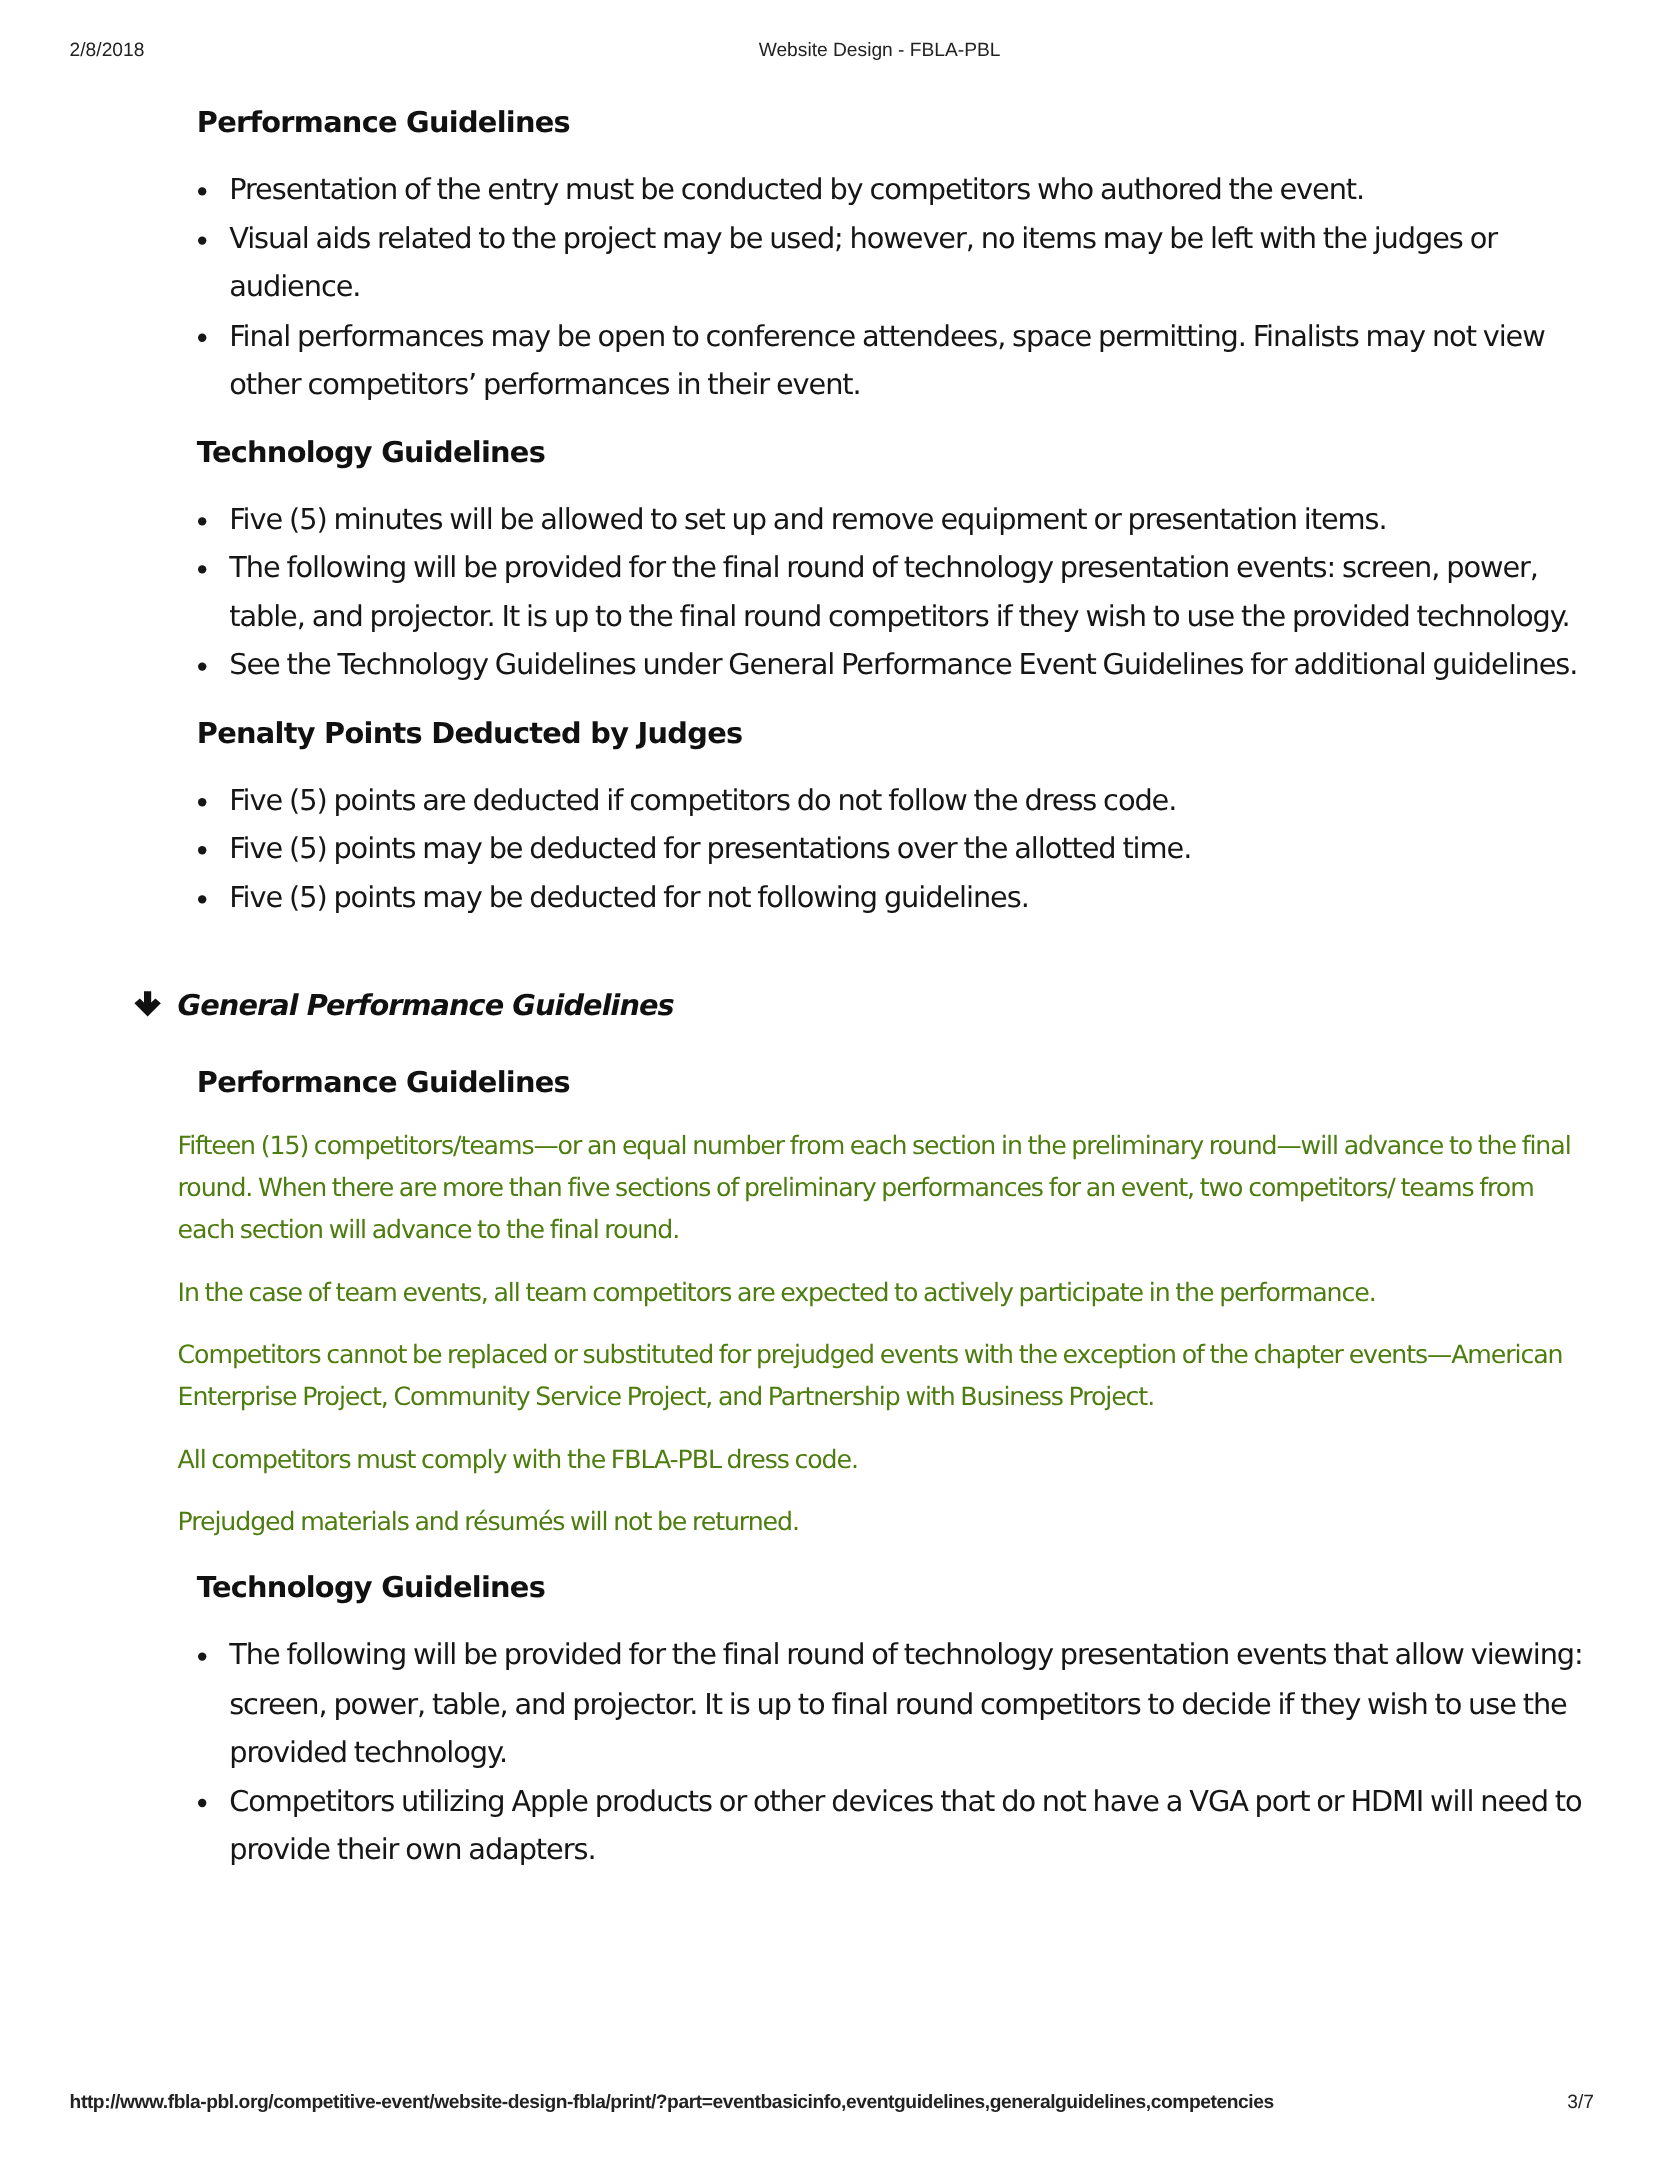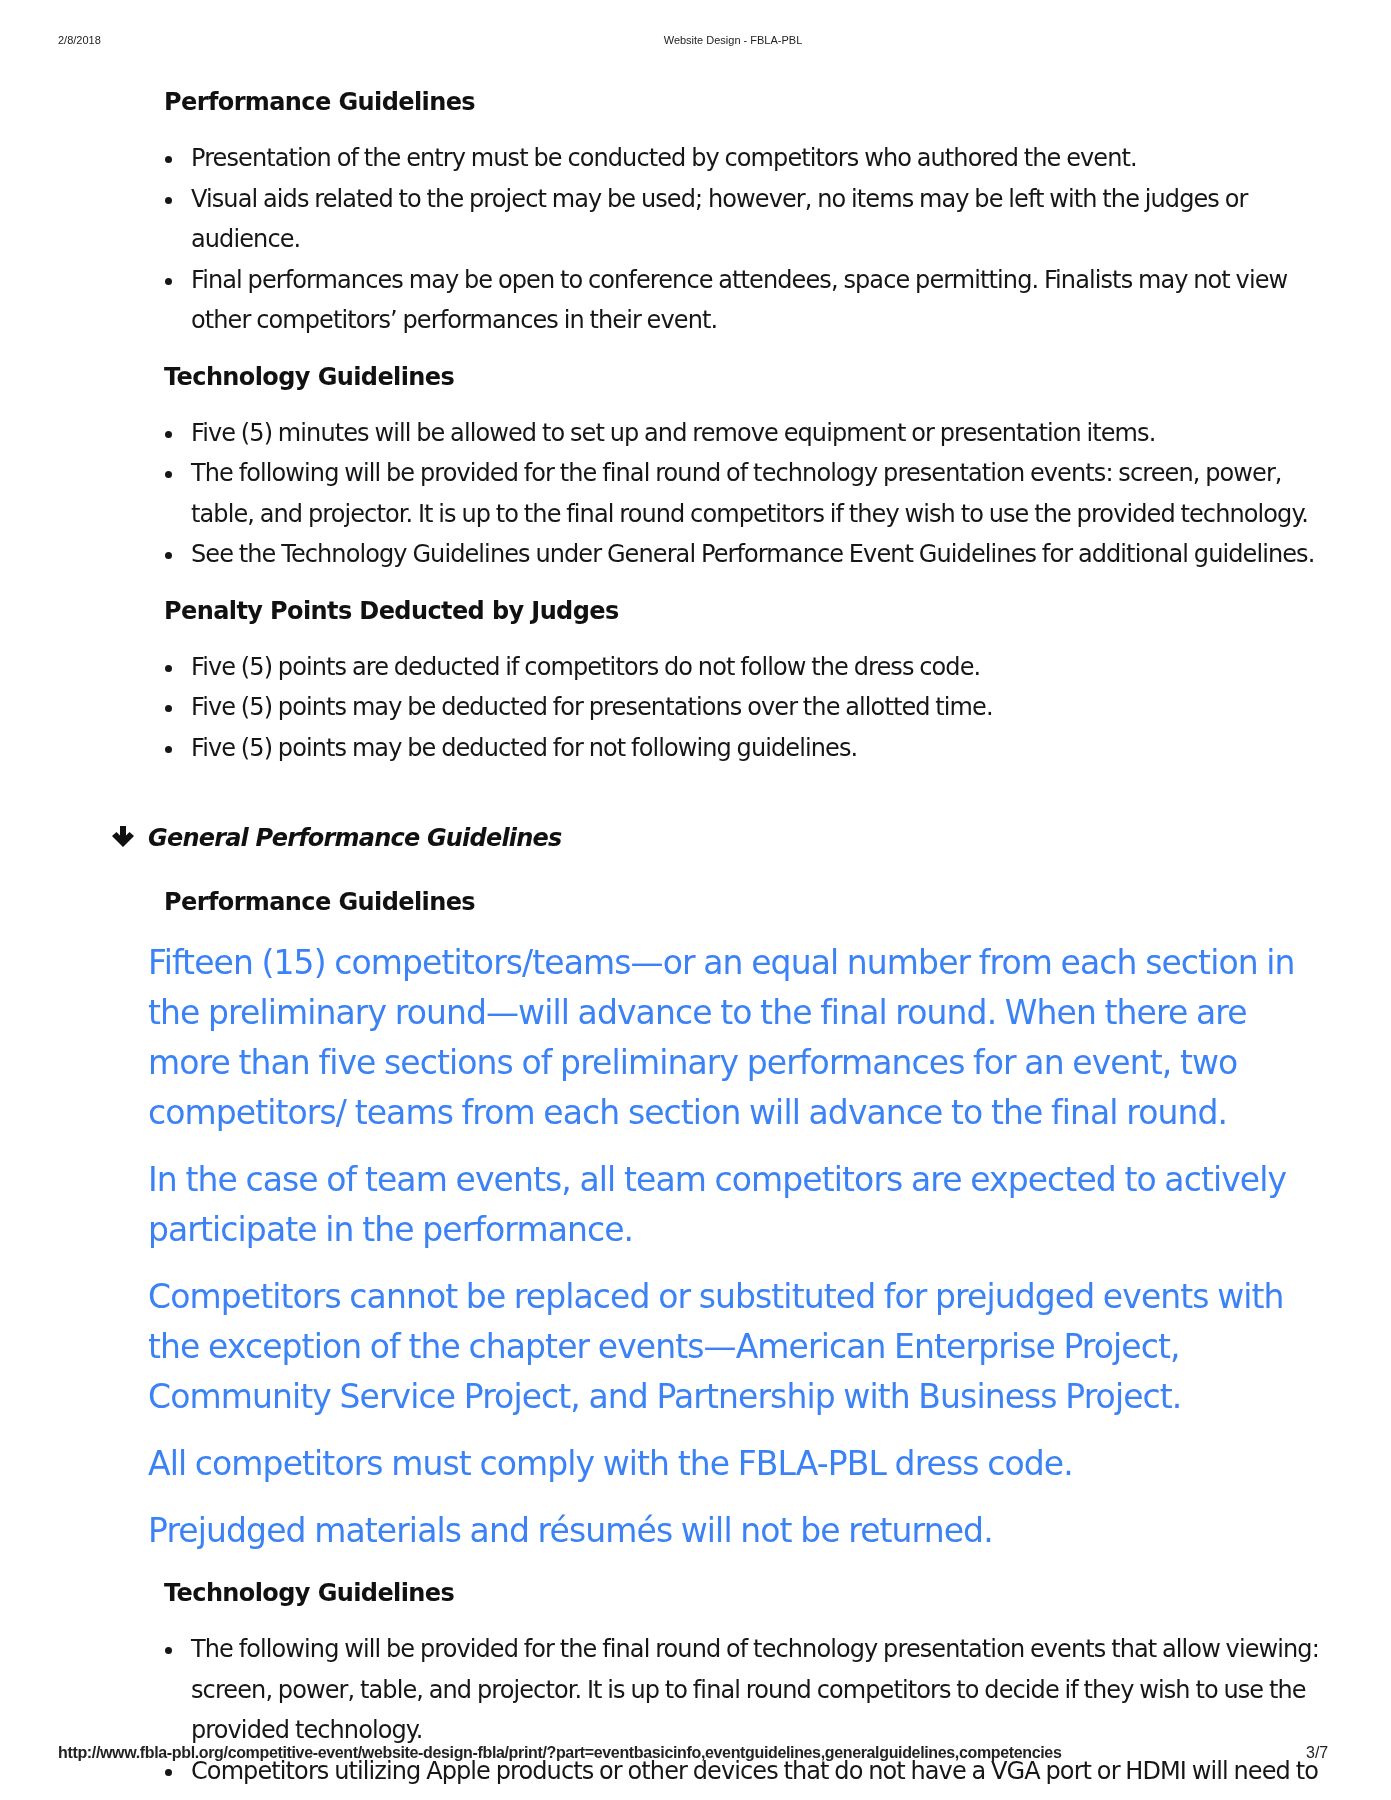--- a/index.html
+++ b/index.html
@@ -3,21 +3,21 @@
 <meta charset="utf-8">
 <style>
   html, body { margin: 0; padding: 0; background: #ffffff; }
   body {
     width: 1391px; height: 1800px; position: relative; overflow: hidden;
     color: #111111;
     font-family: "Liberation Sans", sans-serif;
   }
   .print-header {
     position: absolute; top: 34px; left: 0; width: 1391px; height: 24px;
-    font-family: "Liberation Sans", sans-serif; font-size: 11px; color: #222;
+    font-family: "Liberation Sans", sans-serif; font-size: 16px; color: #222;
   }
   .print-header .date { position: absolute; left: 58px; top: 0; }
   .print-header .title { position: absolute; left: 0; width: 1466px; text-align: center; top: 0; }
   .print-footer {
     position: absolute; top: 1744px; left: 0; width: 1391px; height: 24px;
     font-family: "Liberation Sans", sans-serif; font-size: 16px; color: #222;
   }
   .print-footer .url { position: absolute; left: 58px; top: 0; letter-spacing: -0.35px; font-weight: bold; }
   .print-footer .page { position: absolute; left: 1306px; top: 0; text-align: center; }
 
@@ -32,22 +32,22 @@
   ul.items { margin: 4px 0 10px 0; padding: 0; list-style: none; }
   ul.items li {
     position: relative; padding-left: 43px; font-size: 24px; line-height: 40.5px;
     letter-spacing: -0.9px; word-spacing: -1px; color: #161616;
   }
   ul.items li::before {
     content: ""; position: absolute; left: 17px; top: 18px; width: 7px; height: 7px;
     border-radius: 50%; background: #161616;
   }
   p.para {
-    margin: 4px 0 17px 0; font-size: 33px; line-height: 50px;
-    letter-spacing: -0.9px; word-spacing: -1px; color: #3b82f6;
+    margin: 4px 0 17px 0; font-size: 21px; line-height: 35px;
+    letter-spacing: -0.9px; word-spacing: -1px; color: #4d7c0f;
   }
   .section-toggle {
     position: relative; margin: 44px 0 30px -40px; height: 40px; display: flex; align-items: flex-end; font-style: italic;
   }
   .section-toggle .arrow { width: 30px; height: 30px; margin-right: 10px; }
   .section-toggle .label {
     font-weight: bold; font-size: 24px; letter-spacing: -0.8px; color: #111;
   }
 </style>
 </head>

